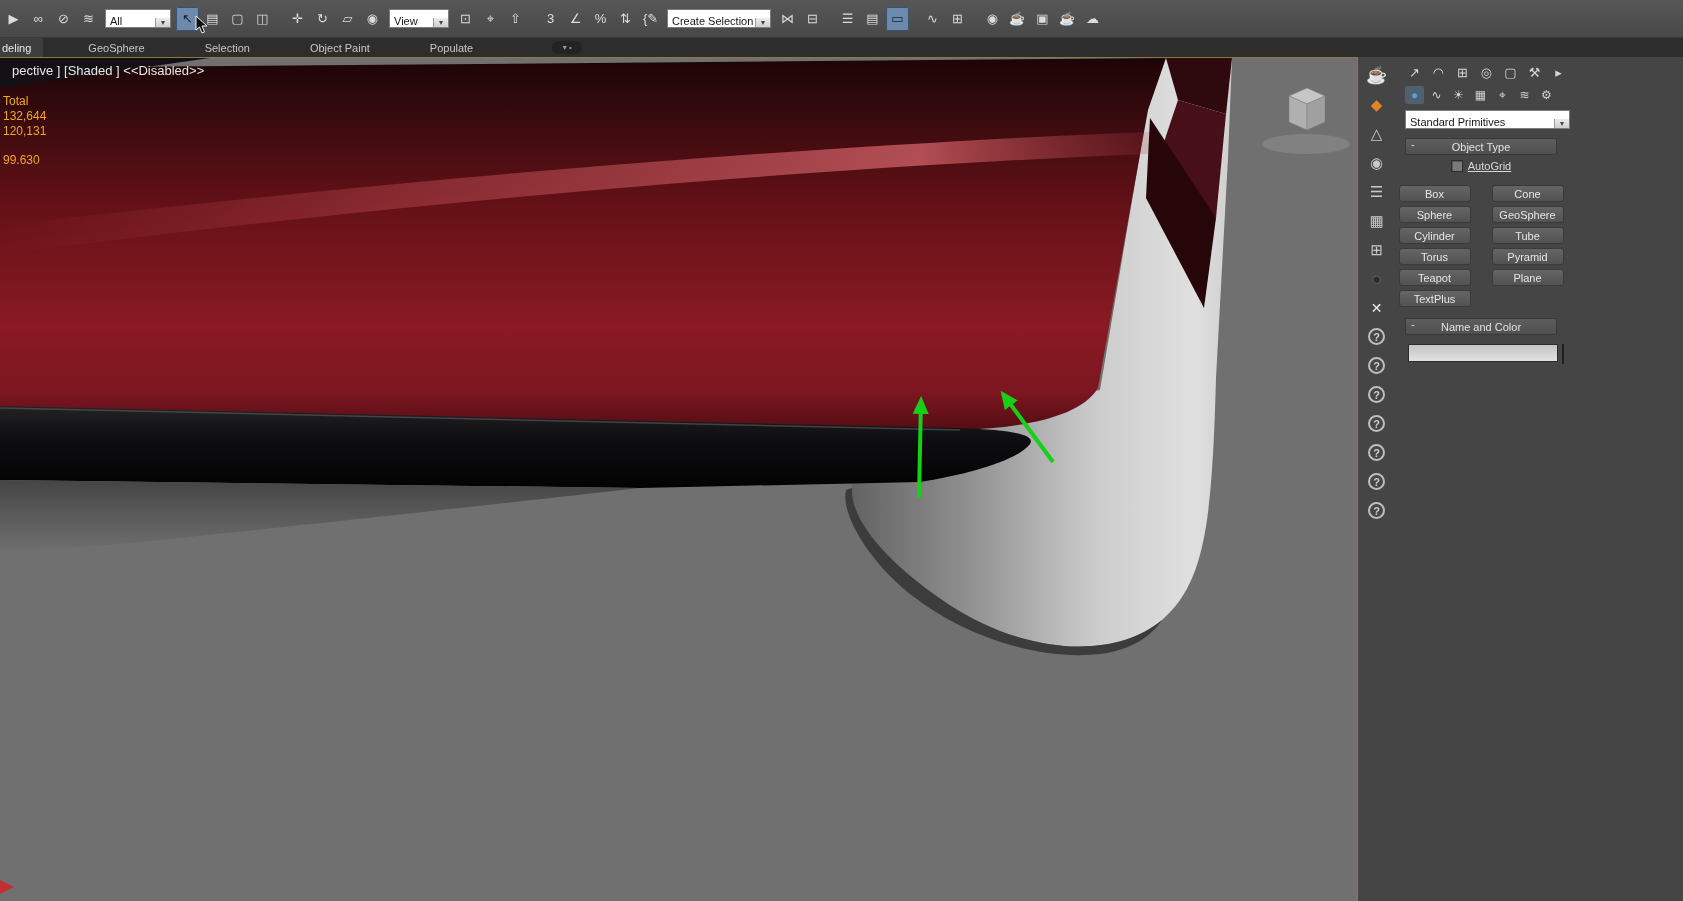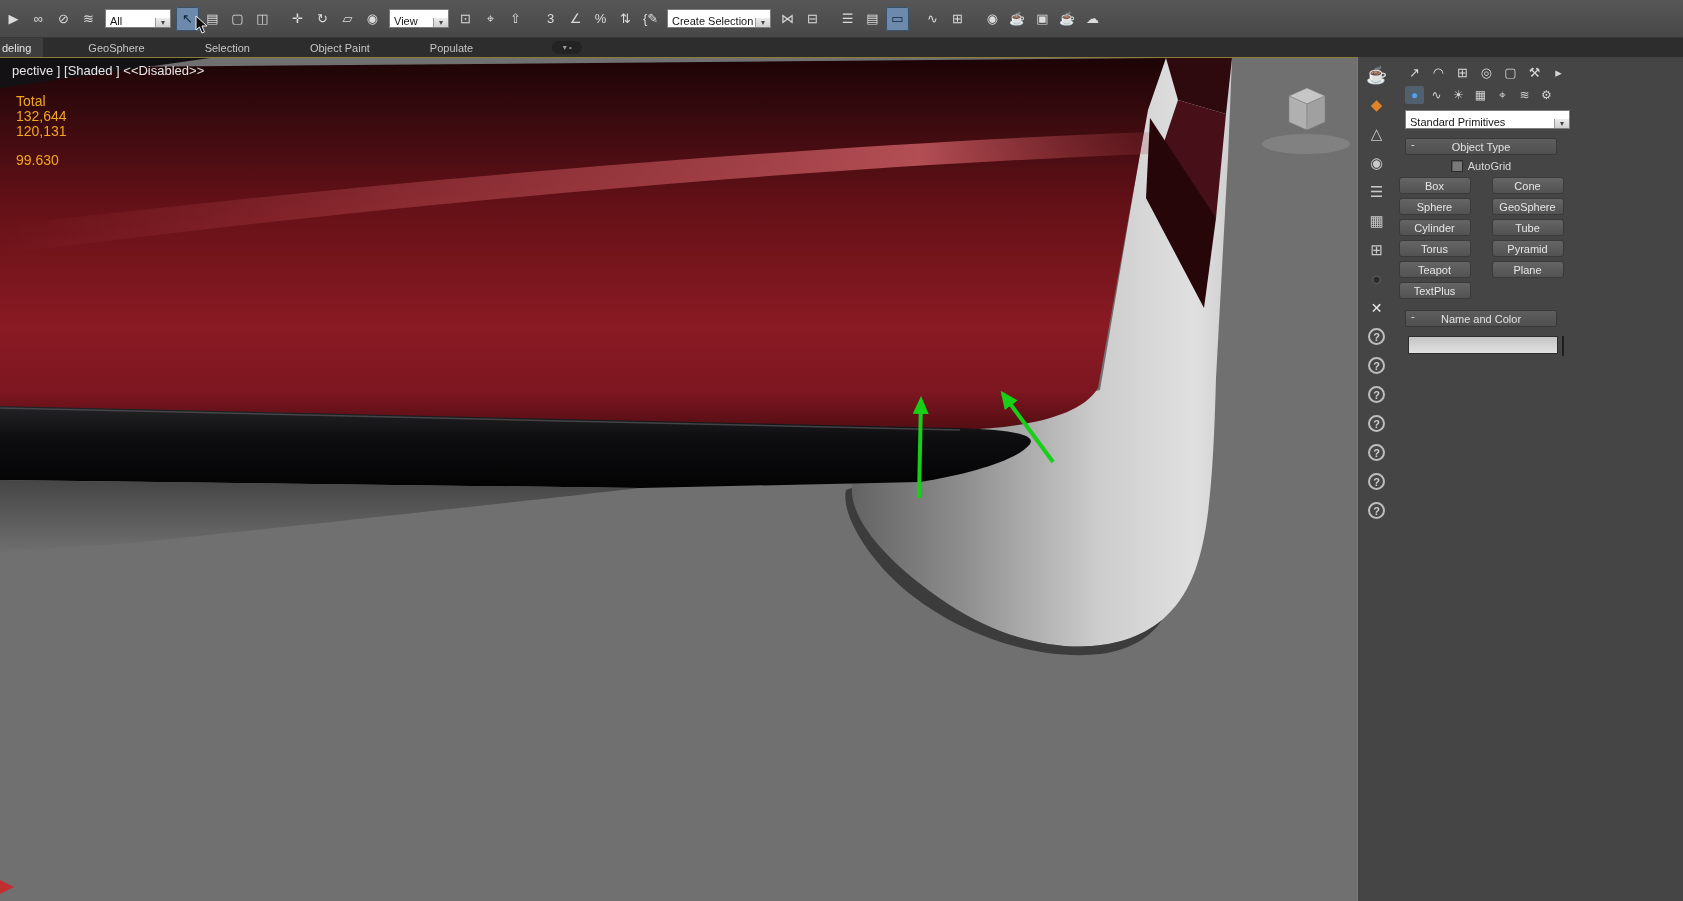--- a/index.html
+++ b/index.html
@@ -29,21 +29,21 @@
   .rtab.active{background:#3e3e3e;color:#e8e8e8;}
   .rtab:first-child{padding:0 12px 0 2px;}
   .rmore{margin-left:34px;align-self:center;width:30px;height:13px;border-radius:7px;
          background:#232323;color:#9a9a9a;font-size:8px;display:flex;align-items:center;justify-content:center;}
 
   
   .viewport{position:absolute;left:0;top:57px;width:1358px;height:844px;background:#707070;
             box-sizing:border-box;border-top:1px solid #8d7c38;border-right:1px solid #8d7c38;}
   .scene{position:absolute;left:0;top:0;width:1357px;height:843px;}
   .vlabel{position:absolute;left:12px;top:5px;font-size:13px;color:#e6e6e6;}
-  .vstats{position:absolute;left:16px;top:36px;font-size:14px;color:#f2a71c;line-height:15px;}
+  .vstats{position:absolute;left:3px;top:36px;font-size:12px;color:#f2a71c;line-height:15px;}
   .vstats .gap{height:14px;}
   .cursor{position:absolute;left:195px;top:15px;z-index:60;}
 
   
   .sidestrip{position:absolute;left:1359px;top:57px;width:35px;height:844px;background:#454545;
              display:flex;flex-direction:column;align-items:center;padding-top:4px;box-sizing:border-box;}
   .sicon{width:26px;height:25px;margin:2px 0;display:flex;align-items:center;justify-content:center;
          font-size:15px;color:#c9c9c9;box-sizing:border-box;}
   .sicon.red{color:#d8442a;font-size:17px;}
   .sicon.orange{color:#e08428;}
@@ -58,23 +58,23 @@
   .cptab{width:19px;height:18px;display:flex;align-items:center;justify-content:center;font-size:13px;color:#d6d6d6;}
   .cpcats{display:flex;gap:3px;padding:2px 0 4px 10px;}
   .cpcat{width:19px;height:18px;display:flex;align-items:center;justify-content:center;font-size:12px;color:#d0d0d0;border-radius:2px;}
   .cpcat.active{color:#53a0e8;background:#50606f;}
   .cpdrop{margin:2px 0 9px 10px;width:165px;}
   .rollout{width:152px;margin:0 0 7px 10px;}
   .rhead{height:15px;background:linear-gradient(#5d5d5d,#505050);border:1px solid #383838;border-radius:2px;
          position:relative;display:flex;align-items:center;justify-content:center;font-size:11px;color:#e2e2e2;}
   .rminus{position:absolute;left:5px;top:-1px;}
   .rbody{padding:5px 0 4px;}
-  .agrow{display:flex;align-items:center;justify-content:center;gap:5px;font-size:11px;color:#d8d8d8;padding-bottom:5px;}
+  .agrow{display:flex;align-items:center;justify-content:center;gap:5px;font-size:11px;color:#d8d8d8;padding-bottom:5px;text-decoration:underline;}
   .cbx{width:10px;height:10px;background:#7a7a7a;border:1px solid #2c2c2c;box-shadow:inset 1px 1px 0 #585858;}
-  .ogrid{display:grid;grid-template-columns:72px 72px;gap:4px 21px;justify-content:center;}
+  .ogrid{display:grid;grid-template-columns:72px 72px;gap:4px 21px;justify-content:center;margin-top:8px;}
   .obtn{height:15px;background:linear-gradient(#656565,#525252);border:1px solid #3a3a3a;border-radius:3px;
         color:#e6e6e6;font-size:11px;display:flex;align-items:center;justify-content:center;}
   .ncrow{display:flex;gap:4px;padding:4px 3px 2px;}
   .nfield{flex:1;height:16px;background:linear-gradient(#c4c4c4,#e2e2e2);border:1px solid #2d2d2d;
           font-size:11px;padding:0 3px;color:#111;font-family:inherit;}
   .swatch{width:17px;height:18px;border:1px solid #1f1f1f;}
 </style>
 </head>
 <body>
 

